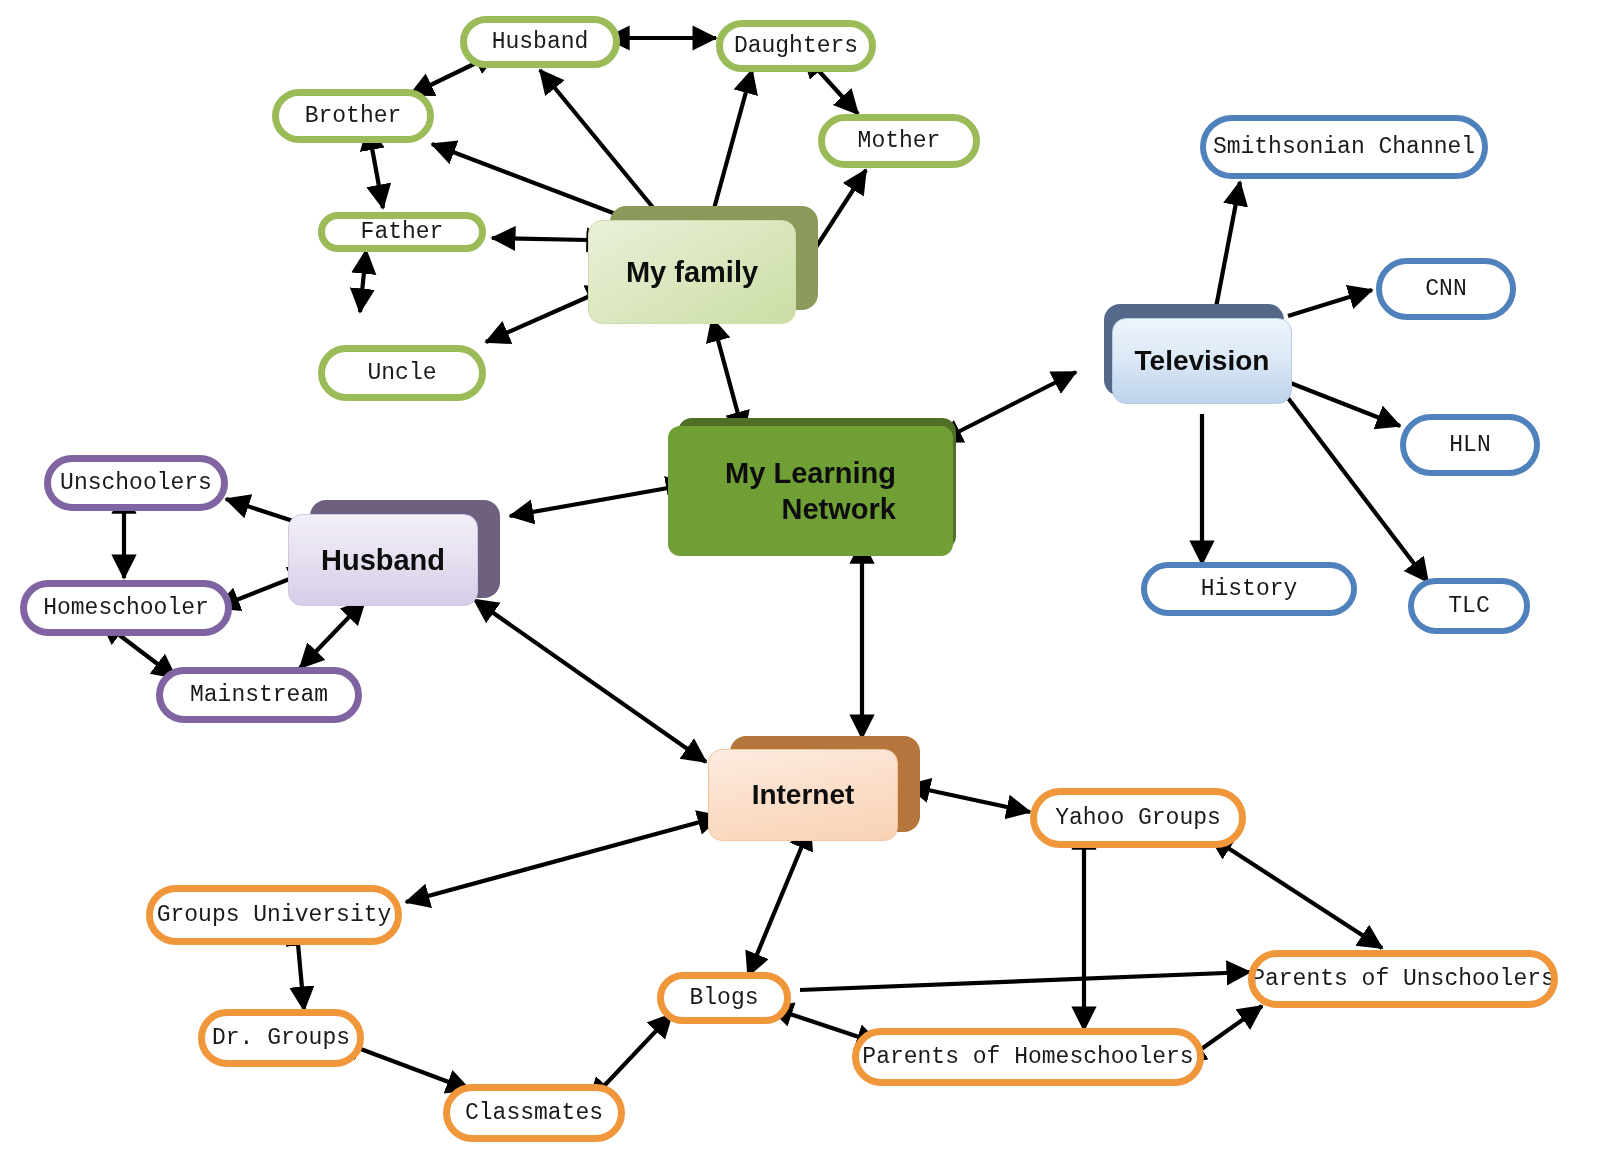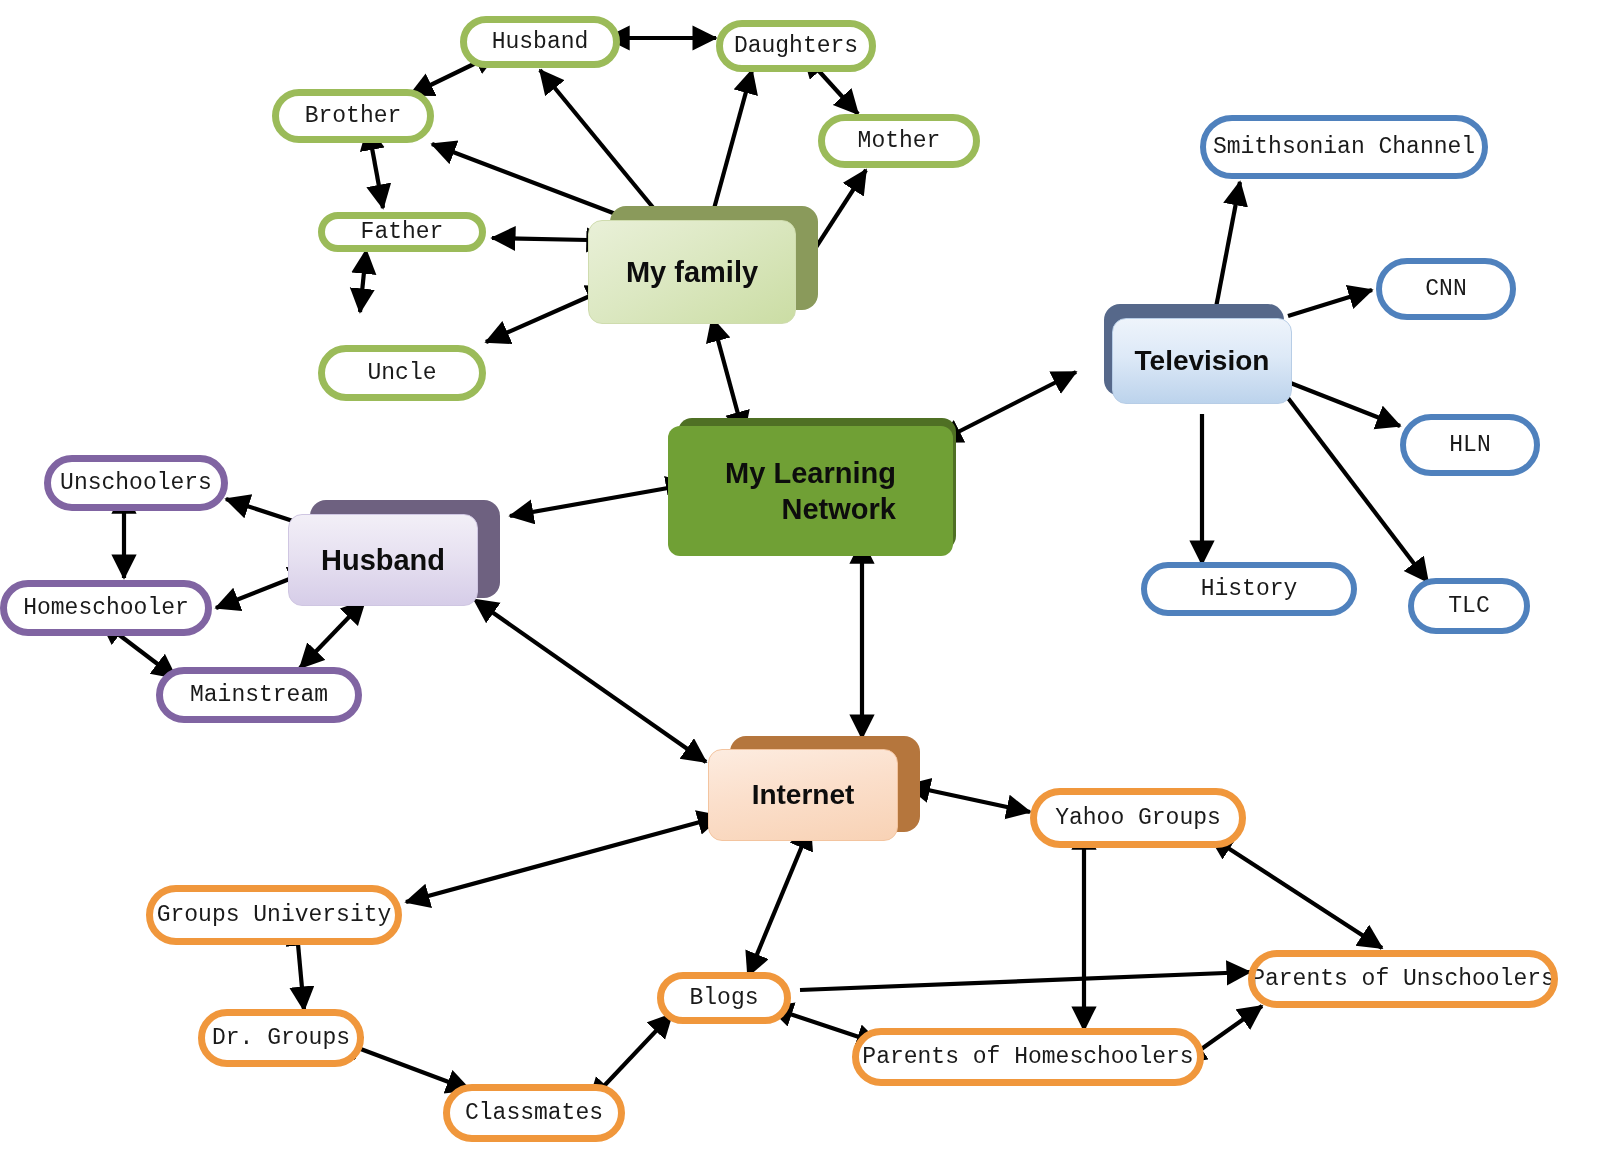--- a/index.html
+++ b/index.html
@@ -264,21 +264,21 @@
   </div>
 
   <div class="pill blue" style="left:1408px; top:578px; width:122px; height:56px; font-size:23px;">
     <span>TLC</span>
   </div>
 
   <div class="pill purple" style="left:44px; top:455px; width:184px; height:56px; font-size:23px;">
     <span>Unschoolers</span>
   </div>
 
-  <div class="pill purple" style="left:0; top:580px; width:212px; height:56px; font-size:23px;">
+  <div class="pill purple" style="left:20px; top:580px; width:212px; height:56px; font-size:23px;">
     <span>Homeschooler</span>
   </div>
 
   <div class="pill purple" style="left:156px; top:667px; width:206px; height:56px; font-size:23px;">
     <span>Mainstream</span>
   </div>
 
   <div class="pill orange" style="left:1030px; top:788px; width:216px; height:60px; font-size:23px;">
     <span>Yahoo Groups</span>
   </div>

